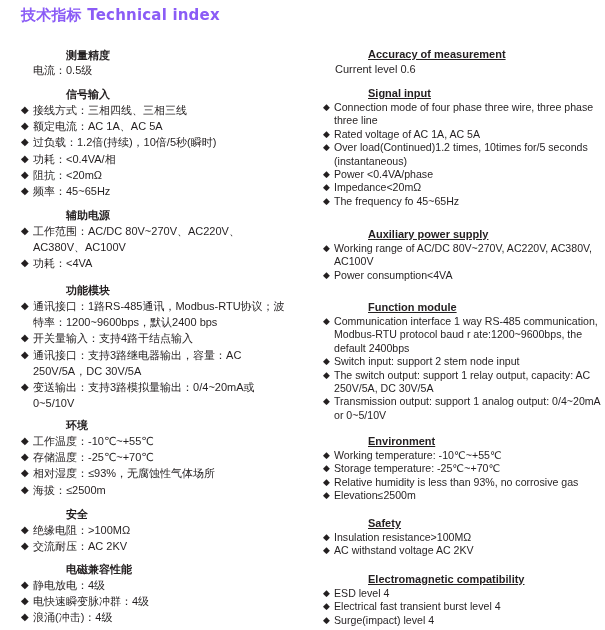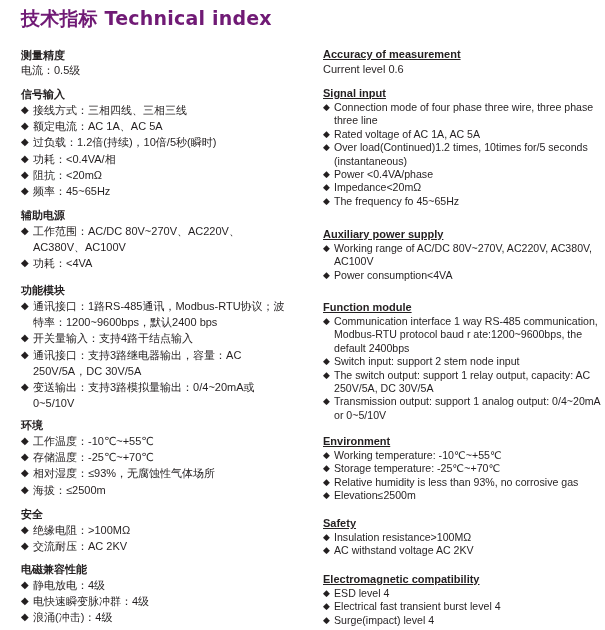--- a/index.html
+++ b/index.html
@@ -1,25 +1,25 @@
 <!DOCTYPE html>
 <html><head>
   <meta charset="utf-8">
   <style>
     * { margin: 0; padding: 0; box-sizing: border-box; }
     html, body { width: 605px; height: 630px; background: #ffffff; overflow: hidden; }
     body { font-family: "Liberation Sans", "DejaVu Sans", sans-serif; color: #231f20; position: relative; }
-    .title { position: absolute; left: 21px; top: 6px; font-size: 19px; font-weight: bold; color: #701a75; font-family: "DejaVu Sans", sans-serif; letter-spacing: 0.2px; white-space: nowrap; }
+    .title { position: absolute; left: 21px; top: 6px; font-size: 15px; font-weight: bold; color: #8b5cf6; font-family: "DejaVu Sans", sans-serif; letter-spacing: 0.2px; white-space: nowrap; }
     .col { position: absolute; top: 0; }
     .col-cn { left: 21px; width: 290px; }
     .col-en { left: 323px; width: 282px; }
     .sec { position: absolute; left: 0; right: 0; }
-    .head { font-size: 11px; font-weight: bold; line-height: 15px; white-space: nowrap; }
+    .head { font-size: 11px; font-weight: bold; line-height: 15px; white-space: nowrap; margin-left: 45px; }
     .col-en .head { font-size: 11px; text-decoration: underline; }
-    .plain { font-size: 11px; line-height: 15px; white-space: nowrap; }
+    .plain { font-size: 11px; line-height: 15px; white-space: nowrap; margin-left: 12px; }
     .item { font-size: 11px; line-height: 15.5px; position: relative; padding-left: 12px; }
     .col-cn .item { line-height: 16.2px; }
     .item .bul { position: absolute; left: 0; top: 0; font-size: 10px; }
     .col-en .item { font-size: 10.6px; line-height: 13.4px; padding-left: 11px; }
     .col-en .item .bul { font-size: 9px; }
   </style>
 </head>
 <body>
 
 <div class="title">技术指标  Technical index</div>

